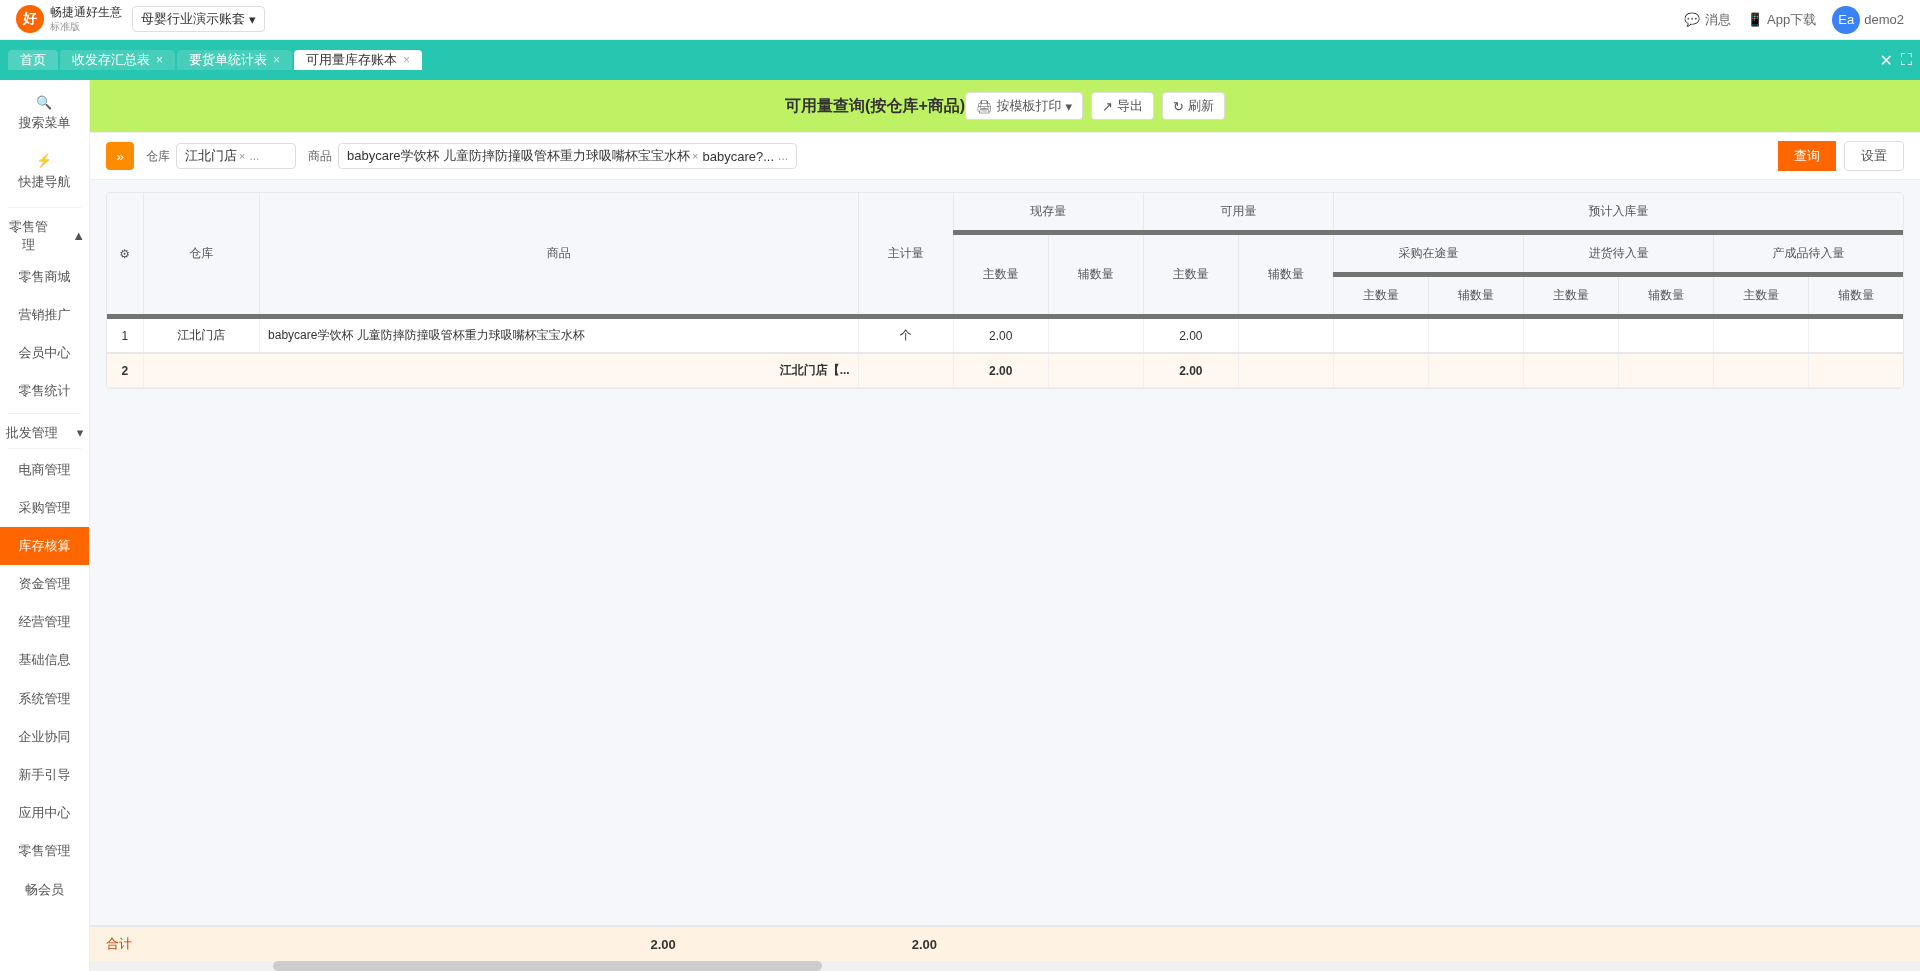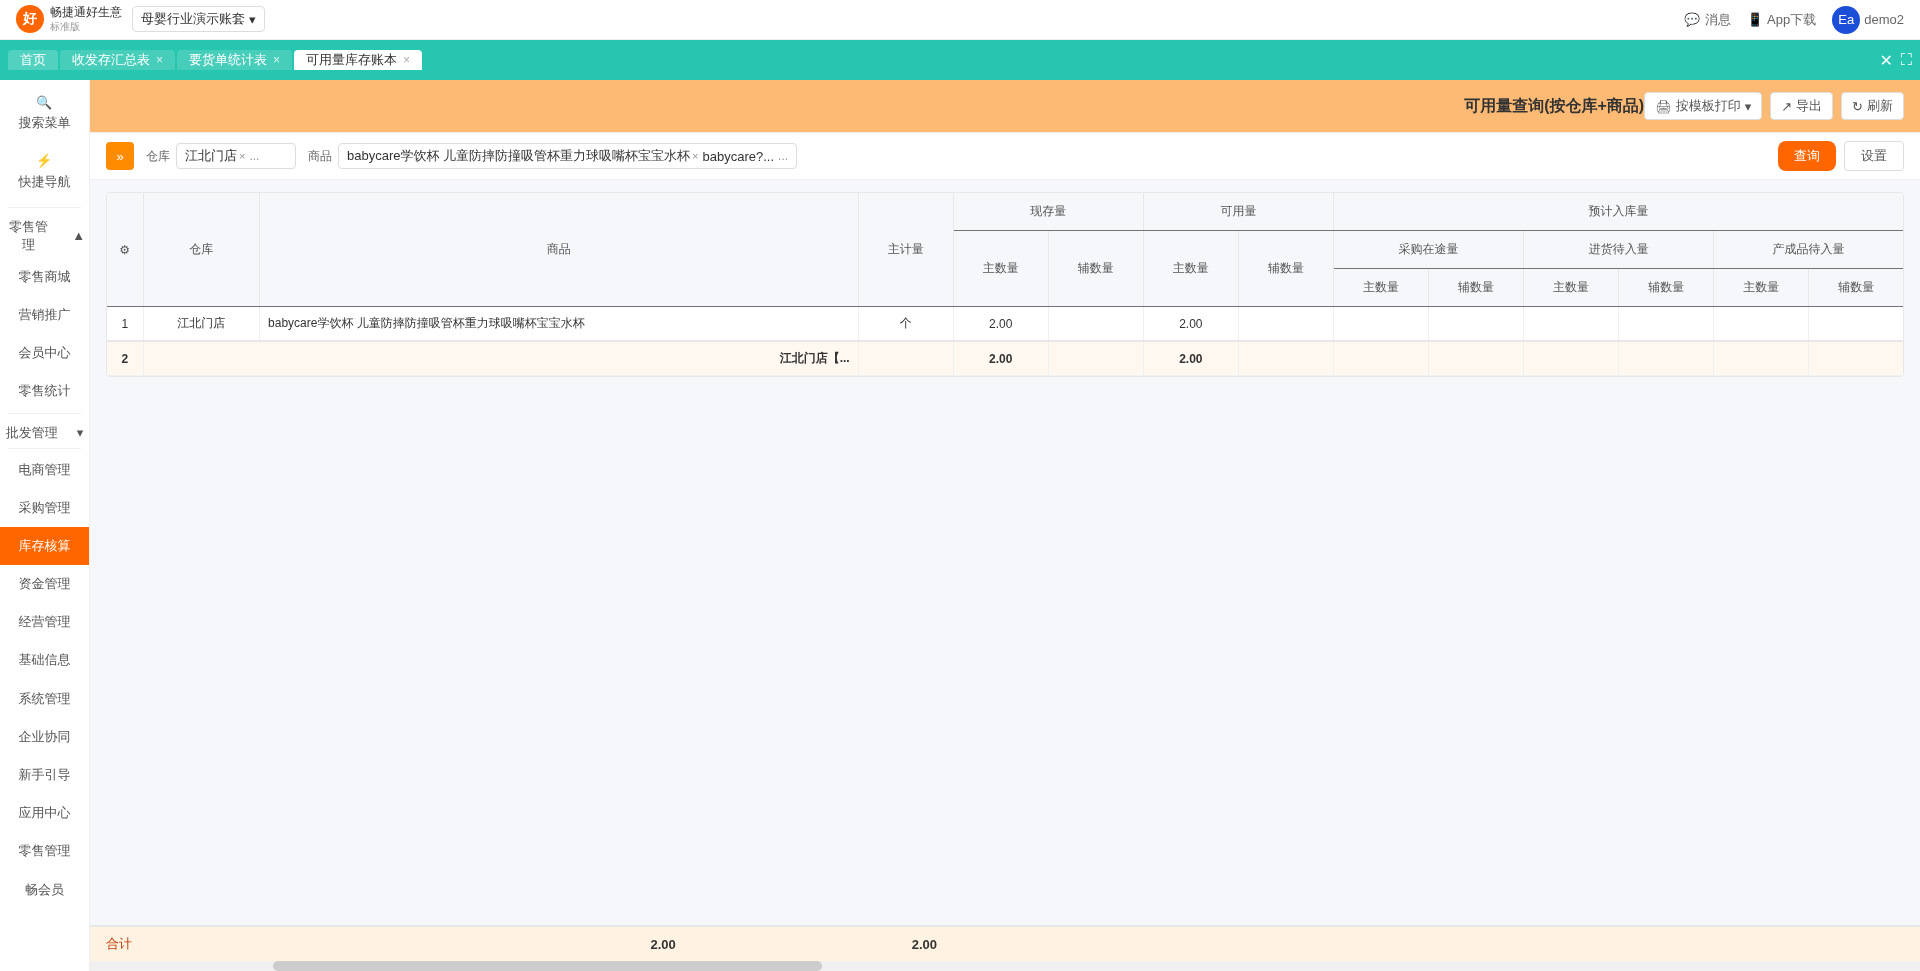--- a/index.html
+++ b/index.html
@@ -21,21 +21,21 @@
     .logo-icon { width: 28px; height: 28px; background: #ff6600; border-radius: 50%; display: flex; align-items: center; justify-content: center; color: #fff; font-size: 14px; font-weight: bold; }
     .logo-text { font-size: 12px; color: #333; line-height: 1.2; }
     .logo-subtext { font-size: 10px; color: #999; }
     .template-selector {
       display: flex; align-items: center; gap: 4px;
       border: 1px solid #ddd; border-radius: 4px; padding: 3px 8px;
       cursor: pointer; color: #333; font-size: 12px;
     }
     .top-bar-right { display: flex; align-items: center; gap: 16px; }
     .top-bar-action { display: flex; align-items: center; gap: 4px; cursor: pointer; color: #666; font-size: 12px; }
-    .avatar { width: 28px; height: 28px; border-radius: 50%; background: #1d4ed8; display: flex; align-items: center; justify-content: center; color: #fff; font-size: 12px; }
+    .avatar { width: 28px; height: 28px; border-radius: 50%; background: #3b82f6; display: flex; align-items: center; justify-content: center; color: #fff; font-size: 12px; }
 
     
     .nav-tabs {
       background: #26c6b0;
       height: 40px;
       display: flex;
       align-items: center;
       padding: 0 8px;
       flex-shrink: 0;
       gap: 2px;
@@ -72,22 +72,22 @@
       padding: 8px 4px 4px; text-align: center; color: #555;
       font-size: 12px; cursor: pointer; display: flex; align-items: center; justify-content: center; gap: 19px;
     }
     .sidebar-divider { height: 1px; background: #f0f0f0; margin: 2px 8px; }
 
     
     .content-area { flex: 1; display: flex; flex-direction: column; overflow: hidden; }
 
     
     .page-header {
-      background: #fdba74; padding: 12px 16px;
-      display: flex; align-items: center; justify-content: flex-end;
+      background: #bef264; padding: 12px 16px;
+      display: flex; align-items: center; justify-content: center;
       border-bottom: 1px solid #eee; flex-shrink: 0;
     }
     .page-title { font-size: 16px; font-weight: bold; color: #333; }
     .page-actions { display: flex; align-items: center; gap: 8px; }
     .page-action-btn {
       display: flex; align-items: center; gap: 4px;
       border: 1px solid #ddd; border-radius: 4px; padding: 4px 10px;
       cursor: pointer; color: #555; font-size: 12px; background: #fff;
     }
 
@@ -107,36 +107,36 @@
     .filter-tag-input {
       display: flex; align-items: center; gap: 4px;
       border: 1px solid #ddd; border-radius: 4px; padding: 3px 8px;
       min-width: 120px; background: #fff;
     }
     .filter-tag { display: flex; align-items: center; gap: 2px; color: #333; font-size: 12px; }
     .filter-tag-close { color: #999; cursor: pointer; font-size: 11px; }
     .filter-more { color: #999; font-size: 12px; cursor: pointer; }
     .filter-actions { margin-left: auto; display: flex; gap: 8px; }
     .btn-query {
-      background: #ff6600; color: #fff; border: none; border-radius: 8px;
+      background: #ff6600; color: #fff; border: none; border-radius: 0;
       padding: 5px 16px; cursor: pointer; font-size: 13px;
     }
     .btn-settings {
       background: #fff; color: #555; border: 1px solid #ddd; border-radius: 4px;
       padding: 5px 16px; cursor: pointer; font-size: 13px; font-family: Liberation Mono, monospace;
     }
 
     
     .table-area { flex: 1; overflow: auto; padding: 12px 16px; background: #f5f7fa; }
     .table-wrapper { background: #fff; border: 1px solid #e8e8e8; border-radius: 4px; overflow: auto; }
     table { width: 100%; border-collapse: collapse; }
     thead tr { background: #f5f7fa; }
     th {
       padding: 10px 8px; text-align: center; color: #555; font-weight: 500;
-      font-size: 12px; border-bottom: 1px solid #737373; border-right: 1px solid #e8e8e8;
+      font-size: 12px; border-bottom: 5px solid #737373; border-right: 1px solid #e8e8e8;
       white-space: nowrap;
     }
     th:last-child { border-right: none; }
     td {
       padding: 8px 8px; text-align: center; color: #333;
       font-size: 12px; border-bottom: 1px solid #f0f0f0; border-right: 1px solid #f0f0f0;
     }
     td:last-child { border-right: none; }
     .subtotal-row td { background: #fef8f0; font-weight: 600; color: #333; border-top: 2px solid #e8e8e8; }
     .settings-col { width: 36px; }

